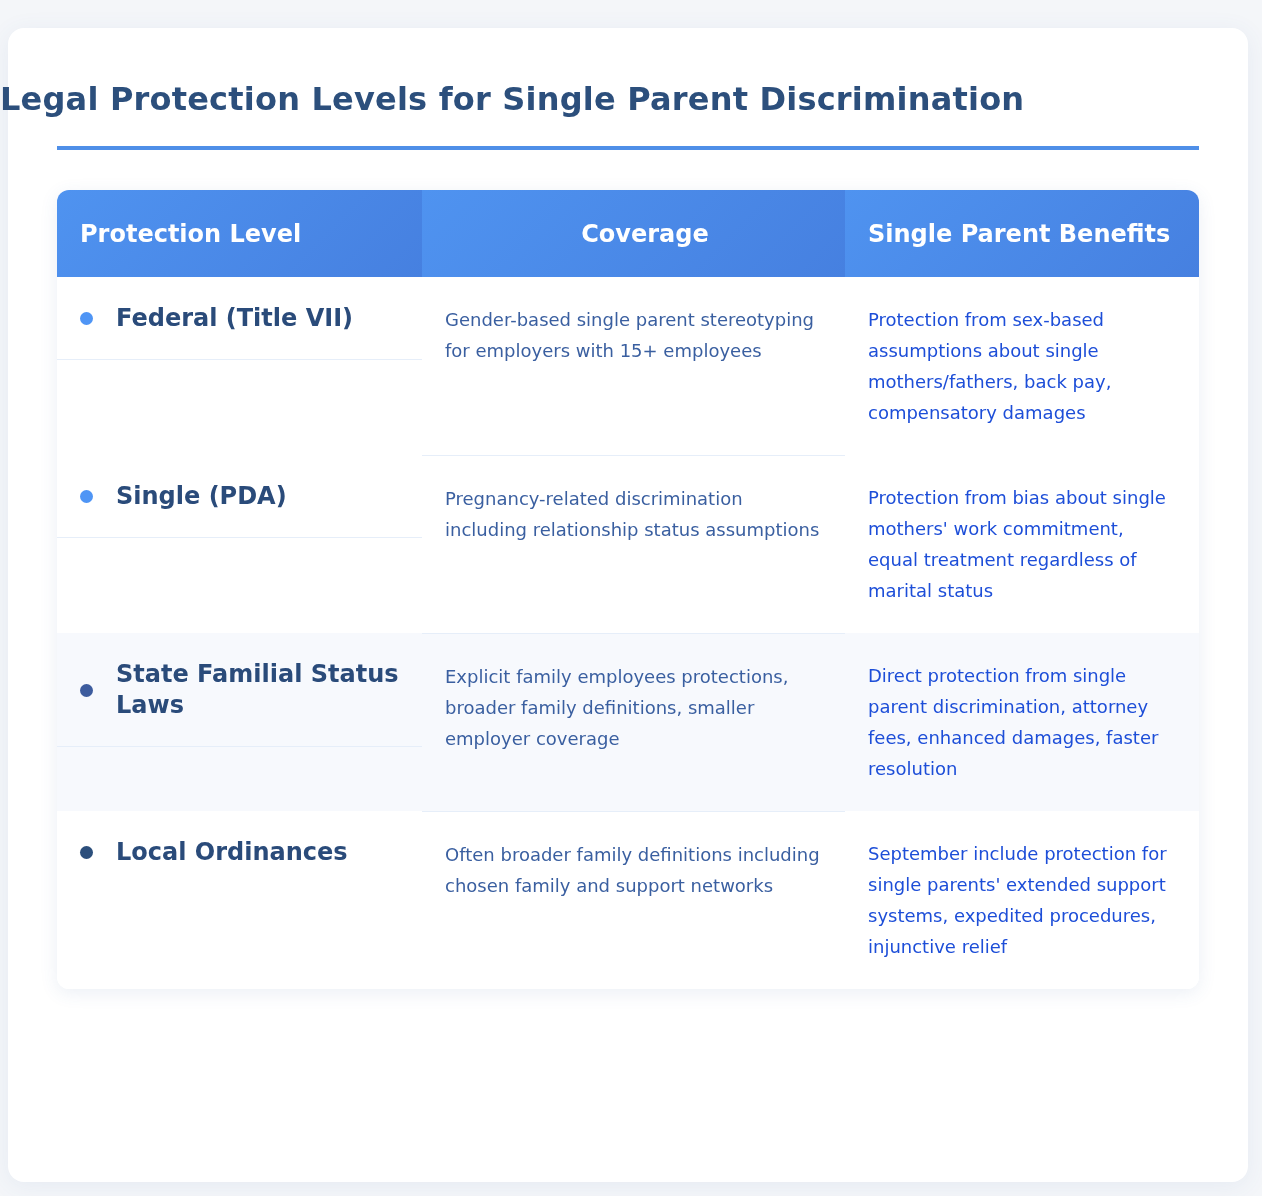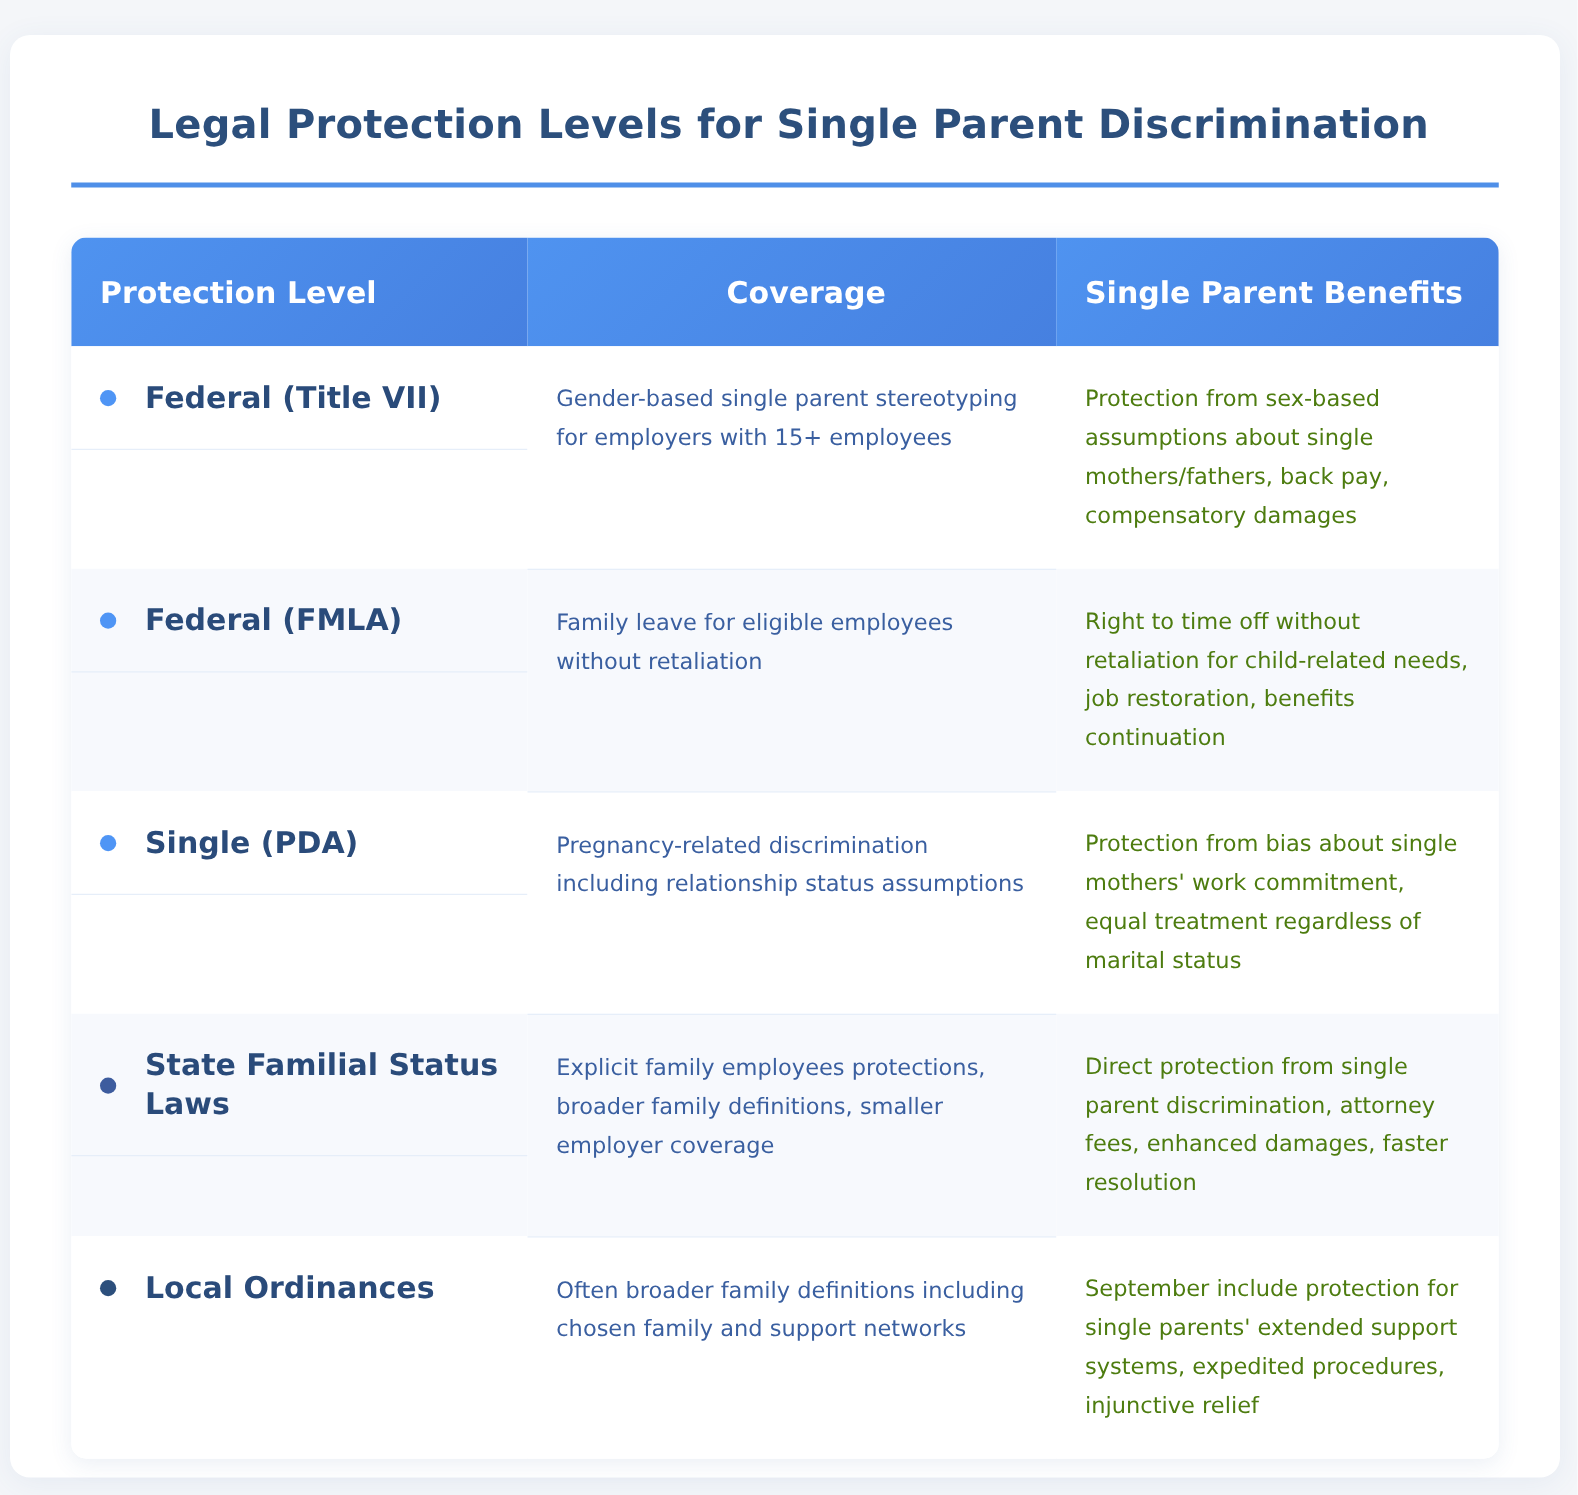--- a/index.html
+++ b/index.html
@@ -15,21 +15,20 @@
       left: 8px; top: 28px;
       width: 1240px; height: 1154px;
       background: #ffffff;
       border-radius: 16px;
       box-shadow: 0 4px 24px rgba(60, 100, 160, 0.08);
     }
     .title {
       position: absolute;
       left: 0; top: 80px;
       width: 1262px;
-      text-align: center;
       font-size: 32px;
       font-weight: bold;
       color: #2c4f7c;
       letter-spacing: 0.2px;
     }
     .title-rule {
       position: absolute;
       left: 57px; top: 146px;
       width: 1142px; height: 4px;
       background: #4f8fe8;
@@ -87,21 +86,21 @@
       font-size: 24px;
       color: #2a4b7a;
       line-height: 31px;
     }
     .coverage-cell {
       color: #3a5fa0;
       padding: 27px 23px 27px 23px !important;
       border-bottom: 1px solid #e6eef9;
     }
     .benefits-cell {
-      color: #4d7c0f;
+      color: #1d4ed8;
       padding: 27px 20px 27px 23px !important;
     }
   </style>
 </head>
 <body>
 
 <div class="card"></div>
 
 <h1 class="title" style="margin:0;">Legal Protection Levels for Single Parent Discrimination</h1>
 <div class="title-rule"></div>
@@ -118,30 +117,20 @@
     <tbody>
       <tr class="odd">
         <td class="level-cell">
           <div class="level-inner">
             <span class="dot" style="background: rgb(79, 149, 245);"></span>
             <span class="level-label">Federal (Title VII)</span>
           </div>
         </td>
         <td class="coverage-cell">Gender-based single parent stereotyping for employers with 15+ employees</td>
         <td class="benefits-cell">Protection from sex-based assumptions about single mothers/fathers, back pay, compensatory damages</td>
-      </tr>
-      <tr class="even">
-        <td class="level-cell">
-          <div class="level-inner">
-            <span class="dot" style="background: rgb(79, 149, 245);"></span>
-            <span class="level-label">Federal (FMLA)</span>
-          </div>
-        </td>
-        <td class="coverage-cell">Family leave for eligible employees without retaliation</td>
-        <td class="benefits-cell">Right to time off without retaliation for child-related needs, job restoration, benefits continuation</td>
       </tr>
       <tr class="odd">
         <td class="level-cell">
           <div class="level-inner">
             <span class="dot" style="background: rgb(79, 149, 245);"></span>
             <span class="level-label">Single (PDA)</span>
           </div>
         </td>
         <td class="coverage-cell">Pregnancy-related discrimination including relationship status assumptions</td>
         <td class="benefits-cell">Protection from bias about single mothers' work commitment, equal treatment regardless of marital status</td>

